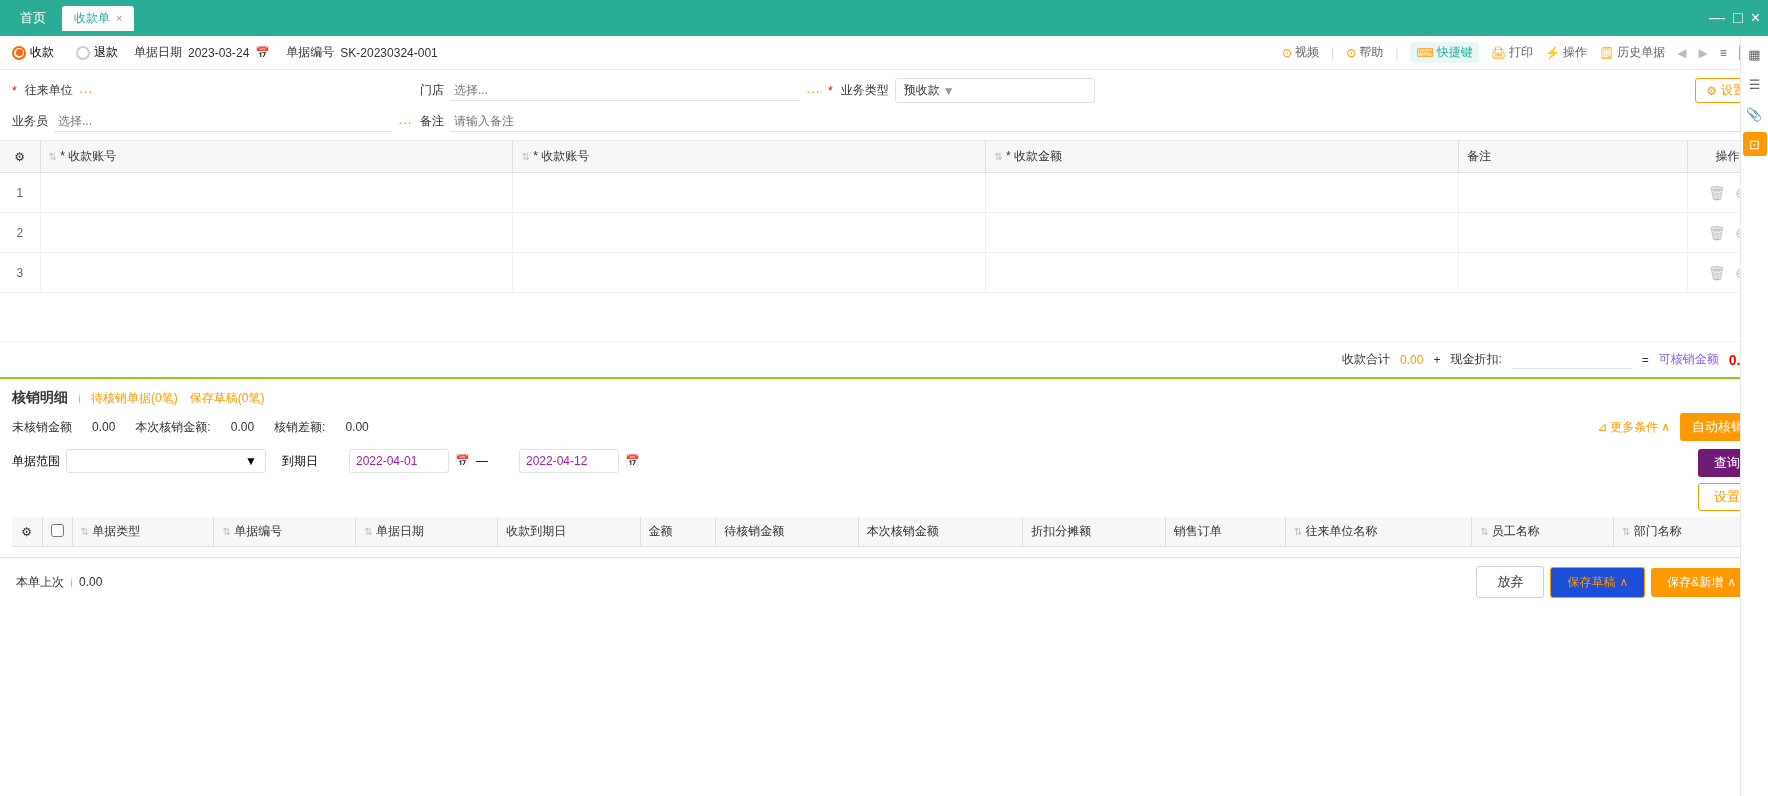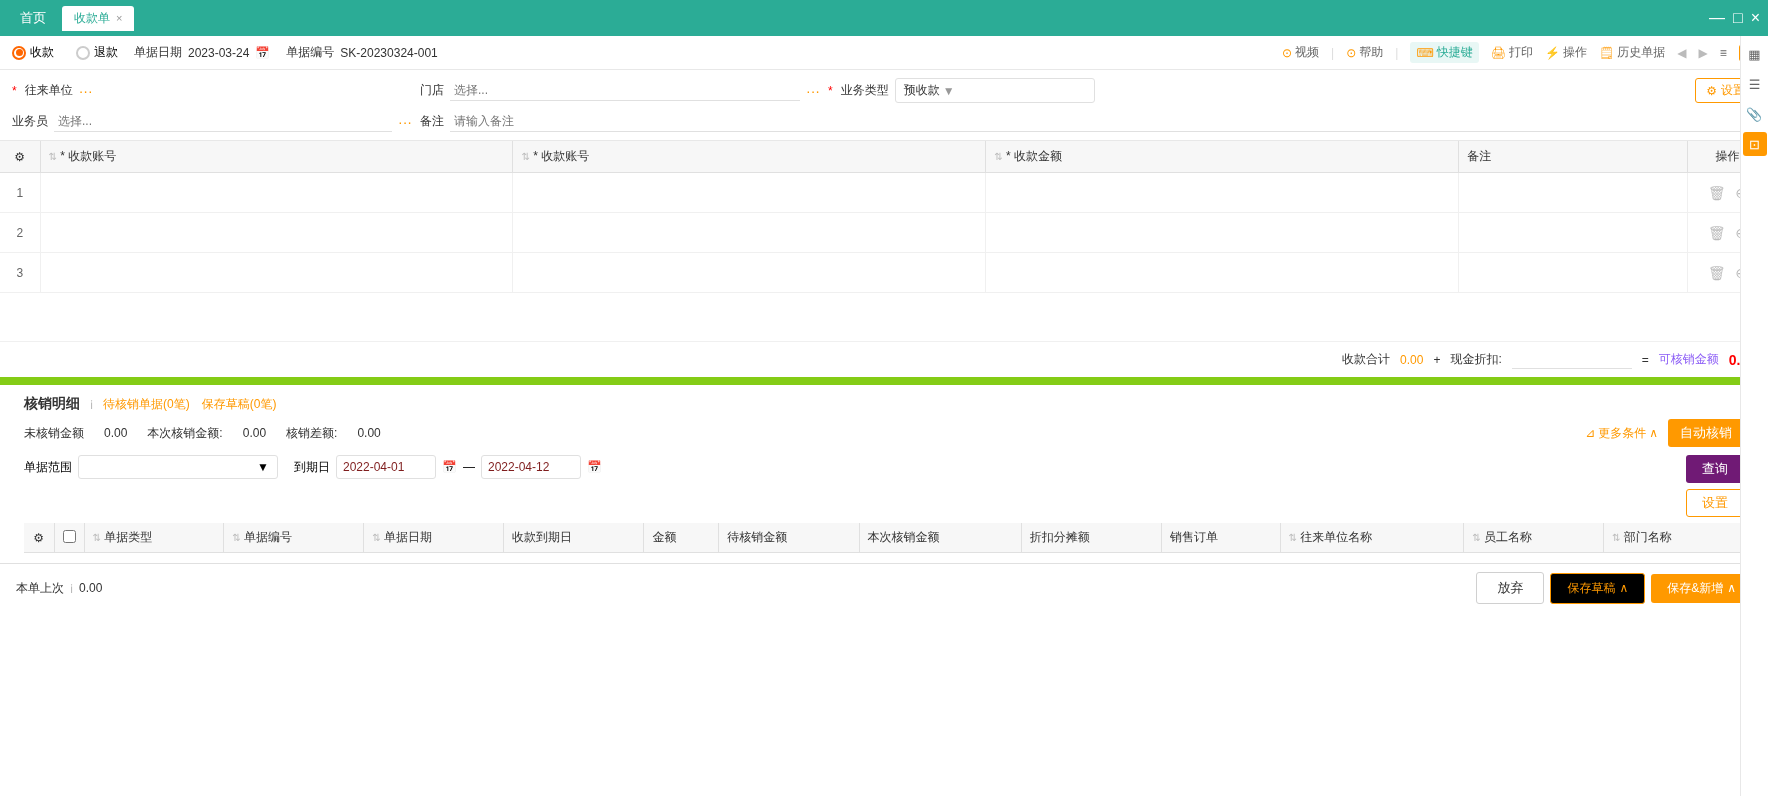--- a/index.html
+++ b/index.html
@@ -190,22 +190,22 @@
       padding: 2px 4px;
       outline: none;
     }
     .summary-equal { color: #333; }
     .summary-final-label { color: #8b5cf6; }
     .summary-final-value { color: #f00; font-weight: bold; font-size: 14px; }
 
     
     .verify-section {
       background: #fff;
-      border-top: 8px solid #84cc16;
-      padding: 10px 24px;
+      border-top: 2px solid #84cc16;
+      padding: 10px 12px;
       flex-shrink: 0;
     }
     .verify-title-row {
       display: flex; align-items: center; gap: 10px; margin-bottom: 6px;
     }
     .verify-title { font-size: 14px; font-weight: bold; color: #333; }
     .verify-tabs { display: flex; gap: 12px; }
     .verify-tab { color: #f90; cursor: pointer; }
 
     .verify-stats-row {
@@ -230,21 +230,22 @@
       cursor: pointer;
     }
     .filter-date-range {
       display: flex; align-items: center; gap: 6px;
     }
     .date-input {
       border: 1px solid #e0e0e0;
       border-radius: 3px;
       padding: 4px 6px;
       width: 100px;
-      color: #7f1d1d;
+      color: #a21caf;
+      margin-left: 25px;
     }
     .cal-icon { color: #bbb; cursor: pointer; }
 
     .verify-actions { display: flex; flex-direction: column; gap: 6px; }
     .more-conditions { color: #f90; cursor: pointer; display: flex; align-items: center; gap: 3px; }
     .btn-query {
       background: #701a75;
       color: #fff;
       border: none;
       border-radius: 3px;
@@ -304,21 +305,21 @@
     .btn-abandon {
       background: #fff;
       color: #333;
       border: 1px solid #d0d0d0;
       border-radius: 3px;
       padding: 6px 20px;
       cursor: pointer;
       font-size: 13px;
     }
     .btn-save-draft {
-      background: #000000;
+      background: #1d4ed8;
       color: #f90;
       border: 1px solid #f90;
       border-radius: 3px;
       padding: 6px 16px;
       cursor: pointer;
       font-size: 13px;
       display: flex; align-items: center; gap: 4px;
     }
     .btn-save-new {
       background: #f90;

